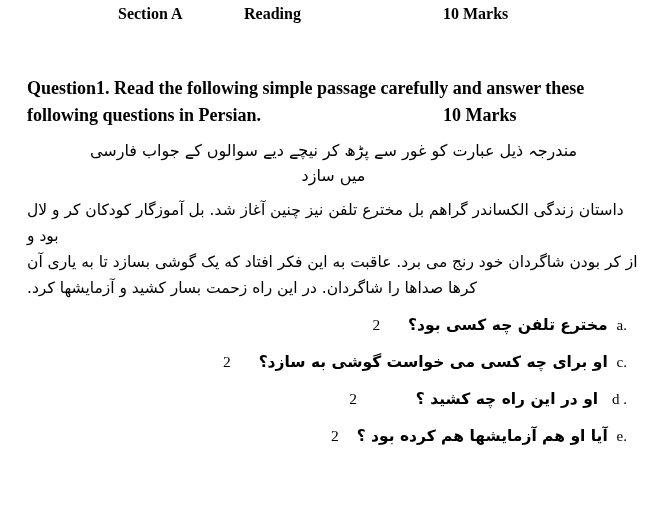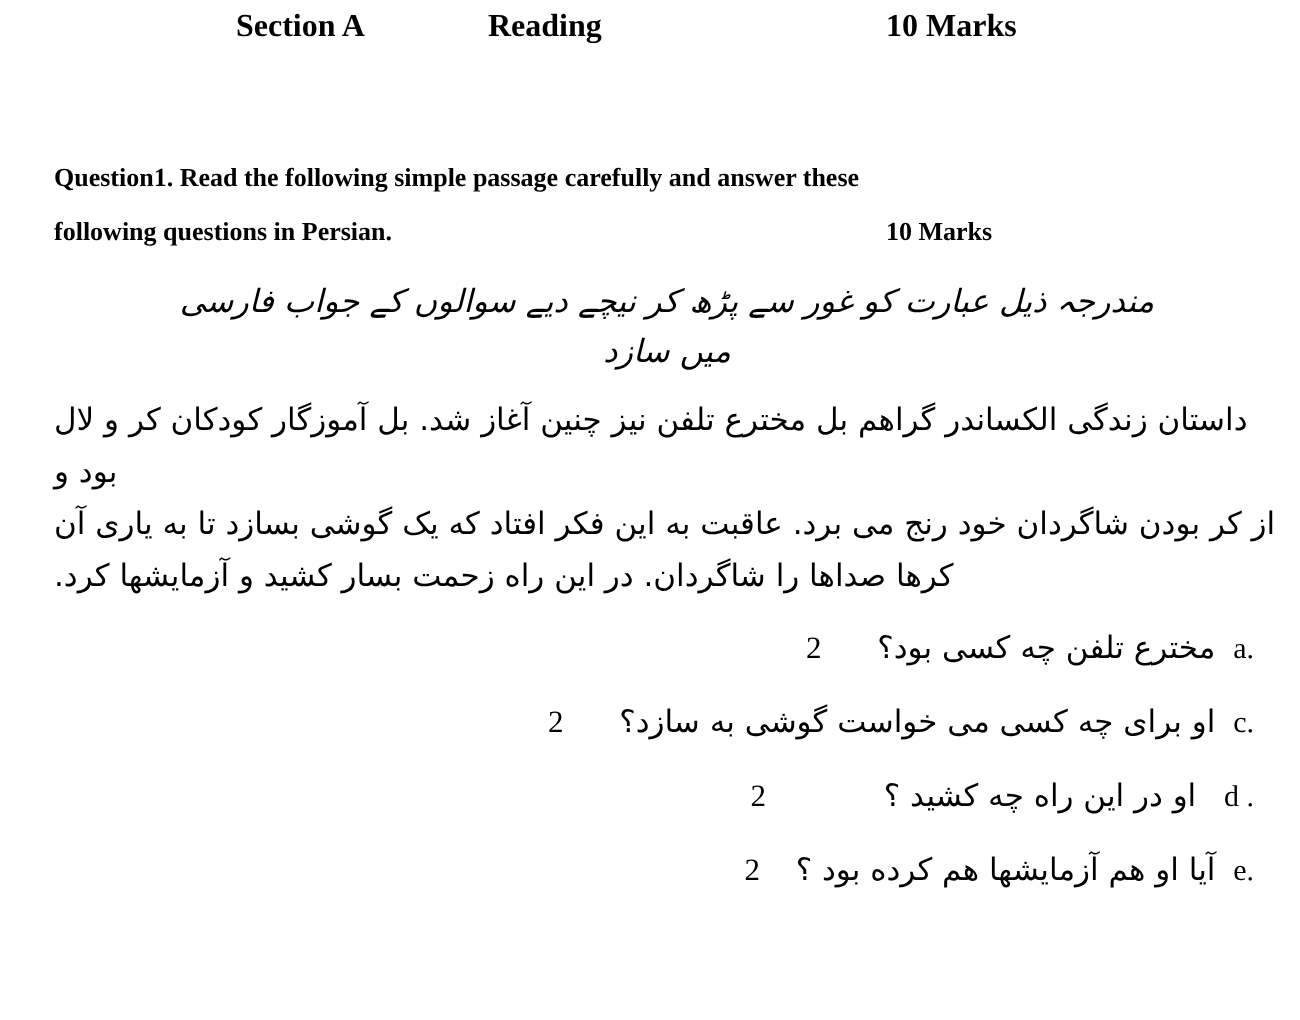--- a/index.html
+++ b/index.html
@@ -30,35 +30,34 @@
     font-weight: bold;
   }
   .header .h-section { position: absolute; left: 91px;  top: 0; }
   .header .h-type    { position: absolute; left: 217px; top: 0; font-weight: bold; text-align: right; }
   .header .h-marks   { position: absolute; left: 416px; top: 0; }
 
   
   .q1 {
     position: relative;
     margin-top: 50px;
-    font-size: 13px;
+    font-size: 18px;
     font-weight: bold;
     line-height: 27px;
   }
   .q1 .q1-marks { position: absolute; left: 416px; bottom: 0; }
 
   
   .urdu {
     margin-top: 9px;
     direction: rtl;
     text-align: center;
     font-family: "DejaVu Sans", sans-serif;
     font-size: 16px;
     line-height: 25px;
-    font-style: italic;
   }
 
   
   .passage {
     margin-top: 9px;
     direction: rtl;
     text-align: left;
     font-family: "DejaVu Sans", sans-serif;
     font-size: 15.5px;
     line-height: 26px;
@@ -79,20 +78,21 @@
   }
   .q-letter {
     direction: ltr;
     unicode-bidi: isolate;
     font-family: "Liberation Serif", serif;
     font-size: 15px;
     margin-left: 5px; 
   }
   .q-text {
     font-family: "DejaVu Sans", sans-serif;
+    font-weight: bold;
   }
   .q-mark {
     direction: ltr;
     unicode-bidi: isolate;
     font-family: "Liberation Serif", serif;
     font-size: 15.5px;
     margin-right: 24px; 
   }
   .q-row:nth-child(3) .q-mark { margin-right: 55px; }
   .q-row:nth-child(3) .q-letter { margin-left: 10px; }

